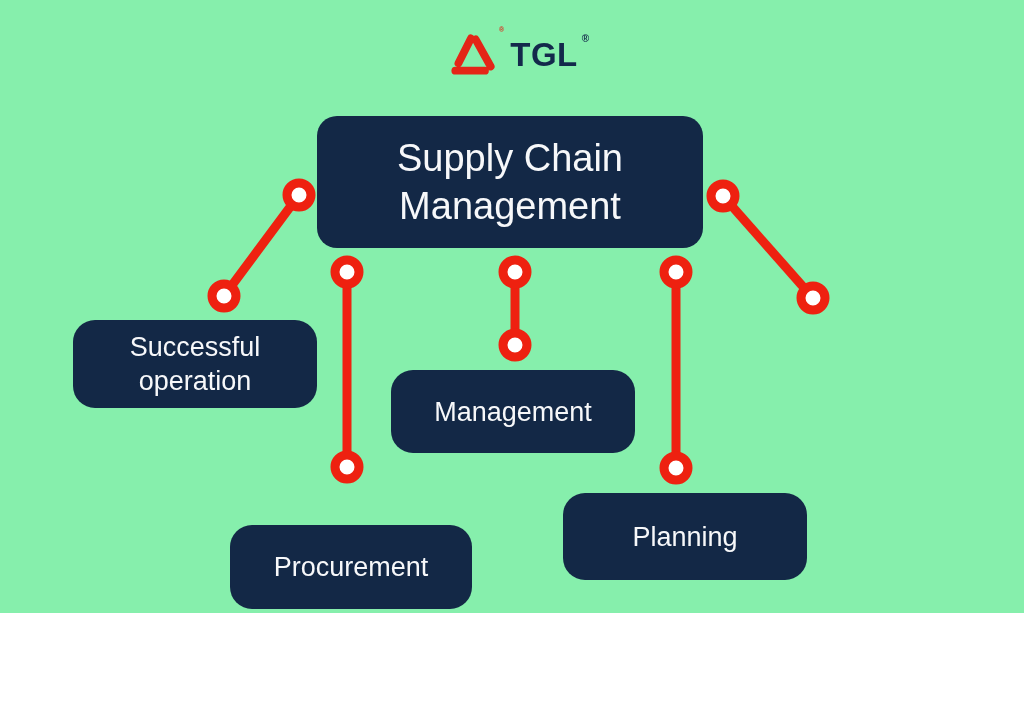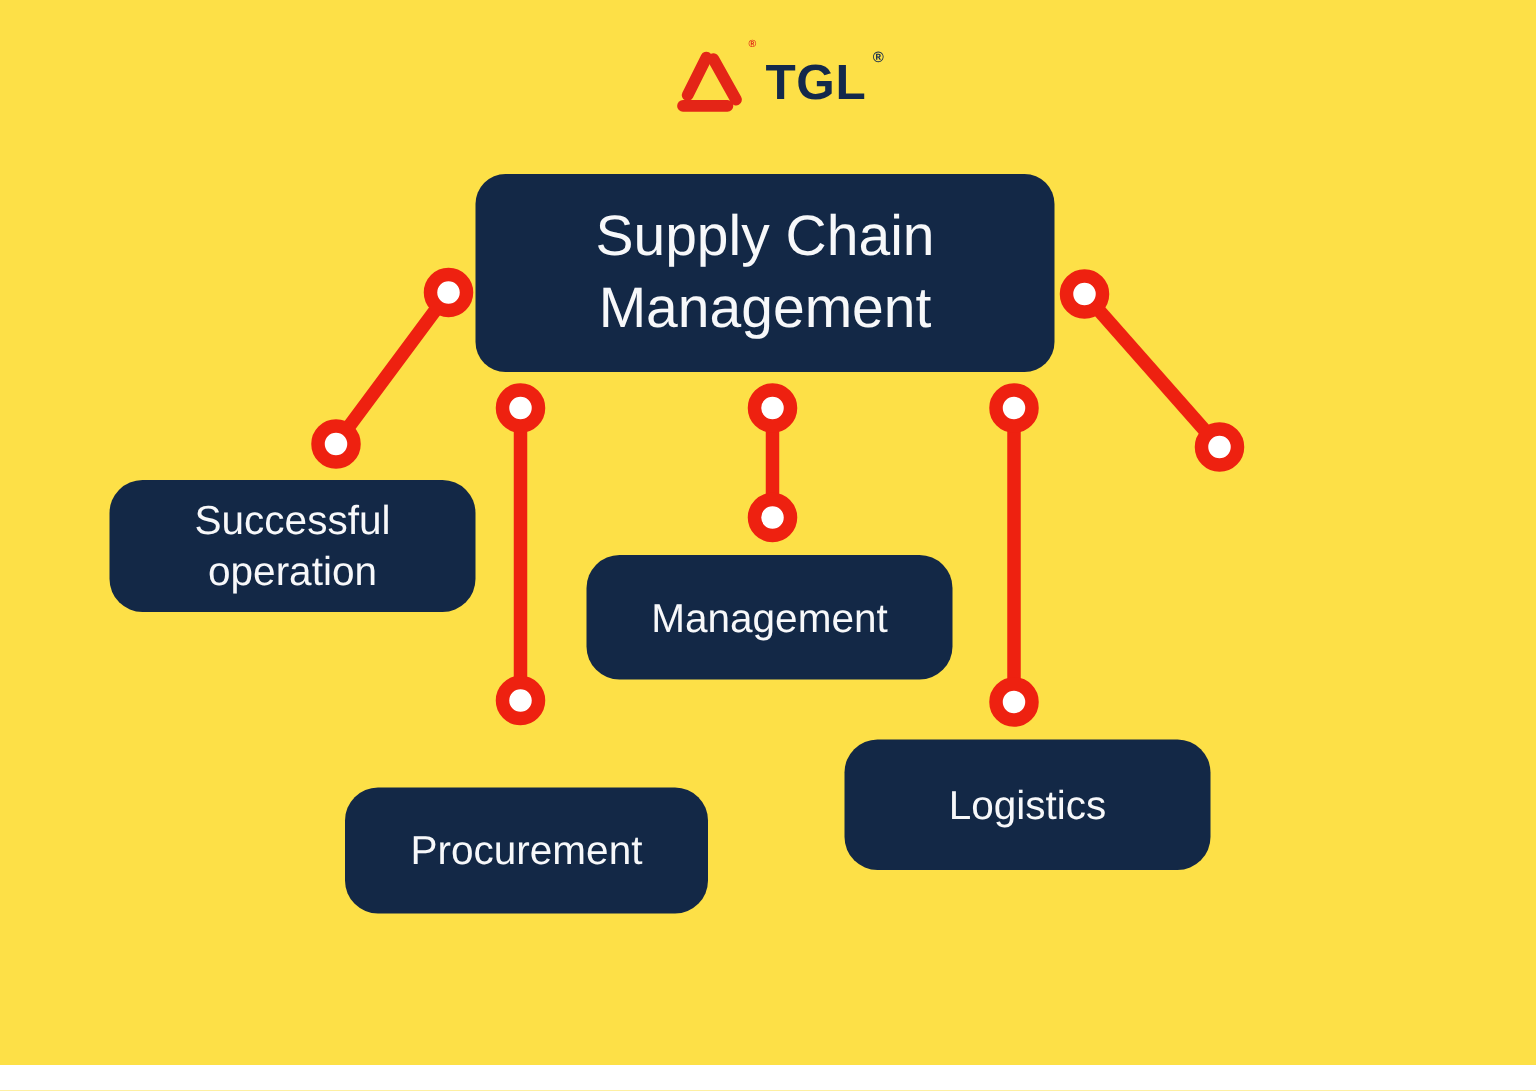--- a/index.html
+++ b/index.html
@@ -3,22 +3,22 @@
 <meta charset="utf-8">
 <style>
   html, body {
     margin: 0;
     padding: 0;
     background: #ffffff;
   }
   .canvas {
     position: relative;
     width: 1024px;
-    height: 710px;
-    background: #fde047;
+    height: 613px;
+    background: #86efac;
     font-family: "Liberation Sans", sans-serif;
     overflow: hidden;
   }
 
   
   .logo {
     position: absolute;
     top: 28px;
     left: 0;
     width: 100%;
@@ -147,21 +147,21 @@
   <div class="node node-child node-logistics">
     <span>Management</span>
   </div>
 
 
   <div class="node node-child node-procurement">
     <span>Procurement</span>
   </div>
 
   <div class="node node-child node-analysis">
-    <span>Logistics</span>
+    <span>Planning</span>
   </div>
 
   <svg class="connector-layer" width="1024" height="727" viewBox="0 0 1024 727">
 
     <g>
       <line class="connector-line" x1="299" y1="195" x2="224" y2="296"></line>
       <circle class="connector-endpoint" cx="299" cy="195" r="12"></circle>
       <circle class="connector-endpoint" cx="224" cy="296" r="12"></circle>
     </g>
 

